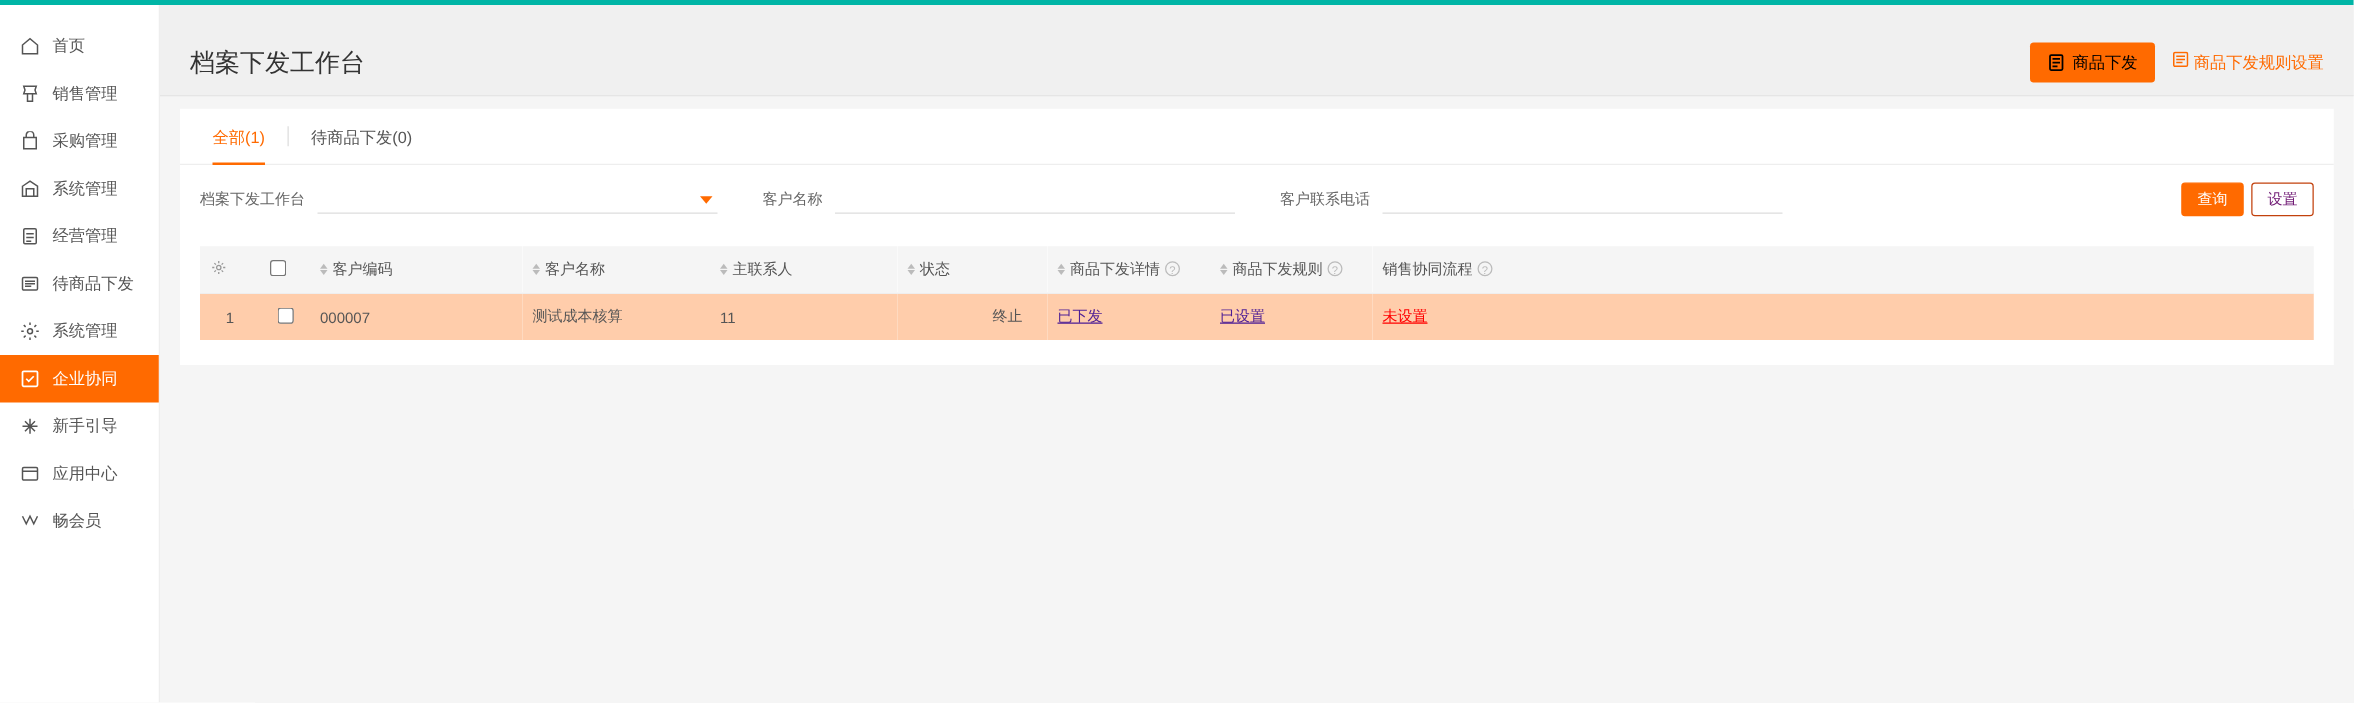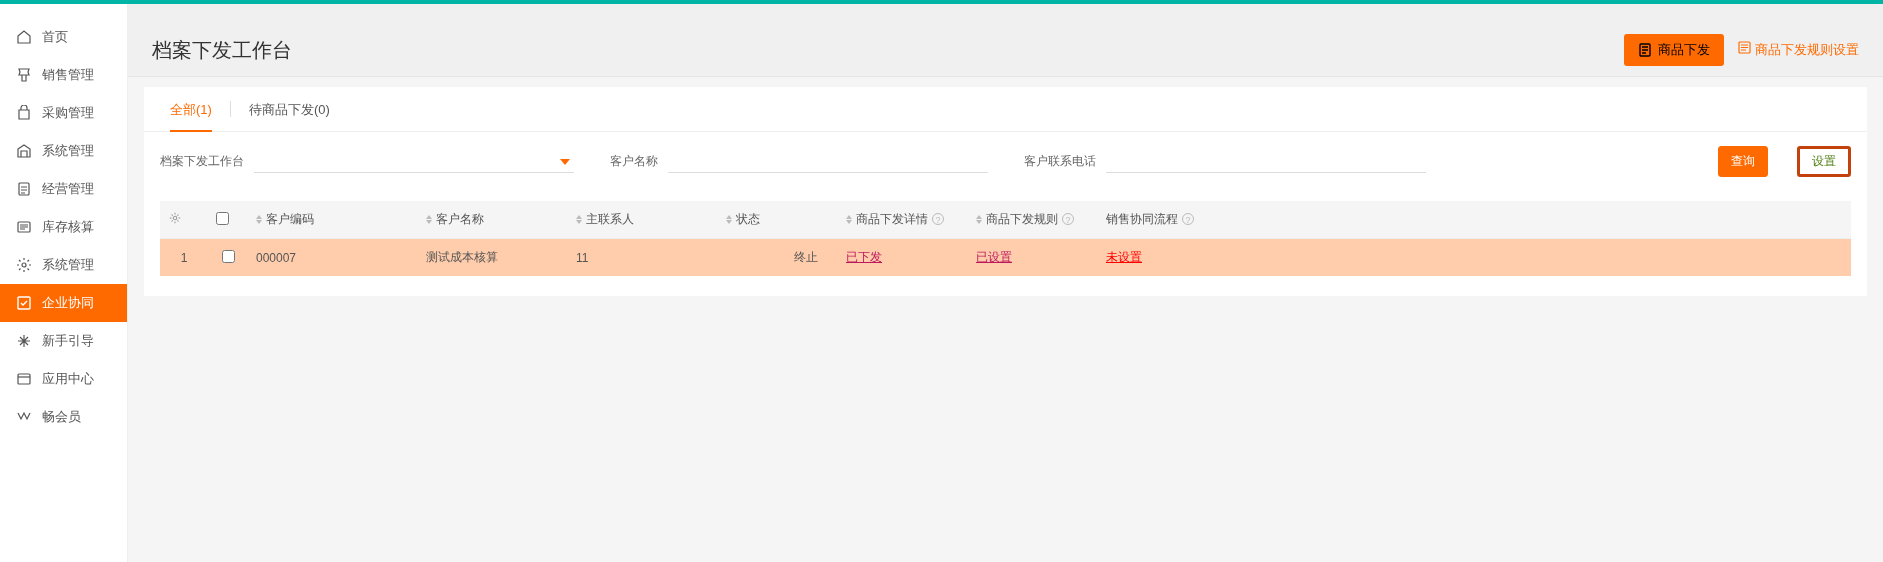--- a/index.html
+++ b/index.html
@@ -37,35 +37,35 @@
 .filter-fields { display: flex; align-items: center; gap: 36px; flex: 1; }
 .field { display: flex; align-items: center; gap: 10px; }
 .field-label { color: #666; font-size: 12px; white-space: nowrap; }
 .field-select { min-width: 320px; border: none; border-bottom: 1px solid #ddd; background: transparent; font-size: 12px; color: #333; padding: 4px 0; outline: none; appearance: none; position: relative; }
 .field-select-wrap { position: relative; display: inline-block; }
 .field-select-wrap::after { content: ""; position: absolute; right: 4px; top: 50%; transform: translateY(-50%); width: 0; height: 0; border-left: 5px solid transparent; border-right: 5px solid transparent; border-top: 6px solid #ff6a00; pointer-events: none; }
 .field-input { min-width: 320px; border: none; border-bottom: 1px solid #ddd; background: transparent; font-size: 12px; color: #333; padding: 4px 0; outline: none; }
 .filter-buttons { display: flex; flex-direction: row; gap: 6px; align-items: stretch; justify-content: flex-end; }
 .btn-small { min-width: 50px; border-radius: 3px; padding: 4px 12px; font-size: 12px; cursor: pointer; text-align: center; }
 .btn-query { background: #ff6a00; color: #fff; border: 1px solid #ff6a00; }
-.btn-settings { background: #fff; color: #4d7c0f; border: 3px solid #c2410c; margin-left: 23px; }
+.btn-settings { background: #fff; color: #701a75; border: 1px solid #c2410c; }
 
 .table-wrap { padding: 10px 16px 20px 16px; }
 table.data { width: 100%; border-collapse: collapse; table-layout: fixed; }
 table.data thead th { background: #f5f5f5; color: #555; font-weight: 400; font-size: 12px; text-align: left; padding: 10px 8px; border-bottom: 1px solid #eee; position: relative; }
 table.data thead th .sort { display: inline-flex; flex-direction: column; gap: 0; margin-right: 4px; vertical-align: middle; }
 table.data thead th .sort::before,
 table.data thead th .sort::after { content: ""; width: 0; height: 0; border-left: 3px solid transparent; border-right: 3px solid transparent; }
 table.data thead th .sort::before { border-bottom: 4px solid #bbb; margin-bottom: 1px; }
 table.data thead th .sort::after { border-top: 4px solid #bbb; }
 table.data thead th .help { display: inline-block; width: 12px; height: 12px; border: 1px solid #bbb; border-radius: 50%; font-size: 9px; line-height: 12px; text-align: center; color: #bbb; margin-left: 4px; cursor: help; }
 table.data tbody tr { background: #ffcdab; }
 table.data tbody td { padding: 10px 8px; font-size: 12px; color: #555; }
 .cell-stop { color: #ff6a00; }
-.cell-link { color: #be185d; text-decoration: underline; cursor: pointer; }
+.cell-link { color: #4c1d95; text-decoration: underline; cursor: pointer; }
 .cell-danger { color: #ff0000; text-decoration: underline; cursor: pointer; }
 .checkbox { width: 13px; height: 13px; }
 .gear { width: 14px; height: 14px; }
 
 .col-idx { width: 48px; text-align: center; }
 .col-chk { width: 40px; text-align: center; }
 .col-code { width: 170px; }
 .col-name { width: 150px; }
 .col-contact { width: 150px; }
 .col-status { width: 120px; text-align: right; padding-right: 20px !important; }
@@ -125,21 +125,21 @@
         </span>
       <span>经营管理</span>
     </div>
     <div class="sidebar-item">
       <span class="ico">
           <svg viewBox="0 0 16 16" fill="none" stroke="currentColor" stroke-width="1.2">
             <rect x="2" y="3" width="12" height="10" rx="1"></rect>
             <path d="M4 6h8M4 8h8M4 10h5"></path>
           </svg>
         </span>
-      <span>库存核算</span>
+      <span>待商品下发</span>
     </div>
     <div class="sidebar-item">
       <span class="ico">
           <svg viewBox="0 0 16 16" fill="none" stroke="currentColor" stroke-width="1.2">
             <circle cx="8" cy="8" r="2"></circle>
             <path d="M8 1v2M8 13v2M1 8h2M13 8h2M3 3l1.5 1.5M11.5 11.5 13 13M13 3l-1.5 1.5M4.5 11.5 3 13"></path>
           </svg>
         </span>
       <span>系统管理</span>
     </div>

